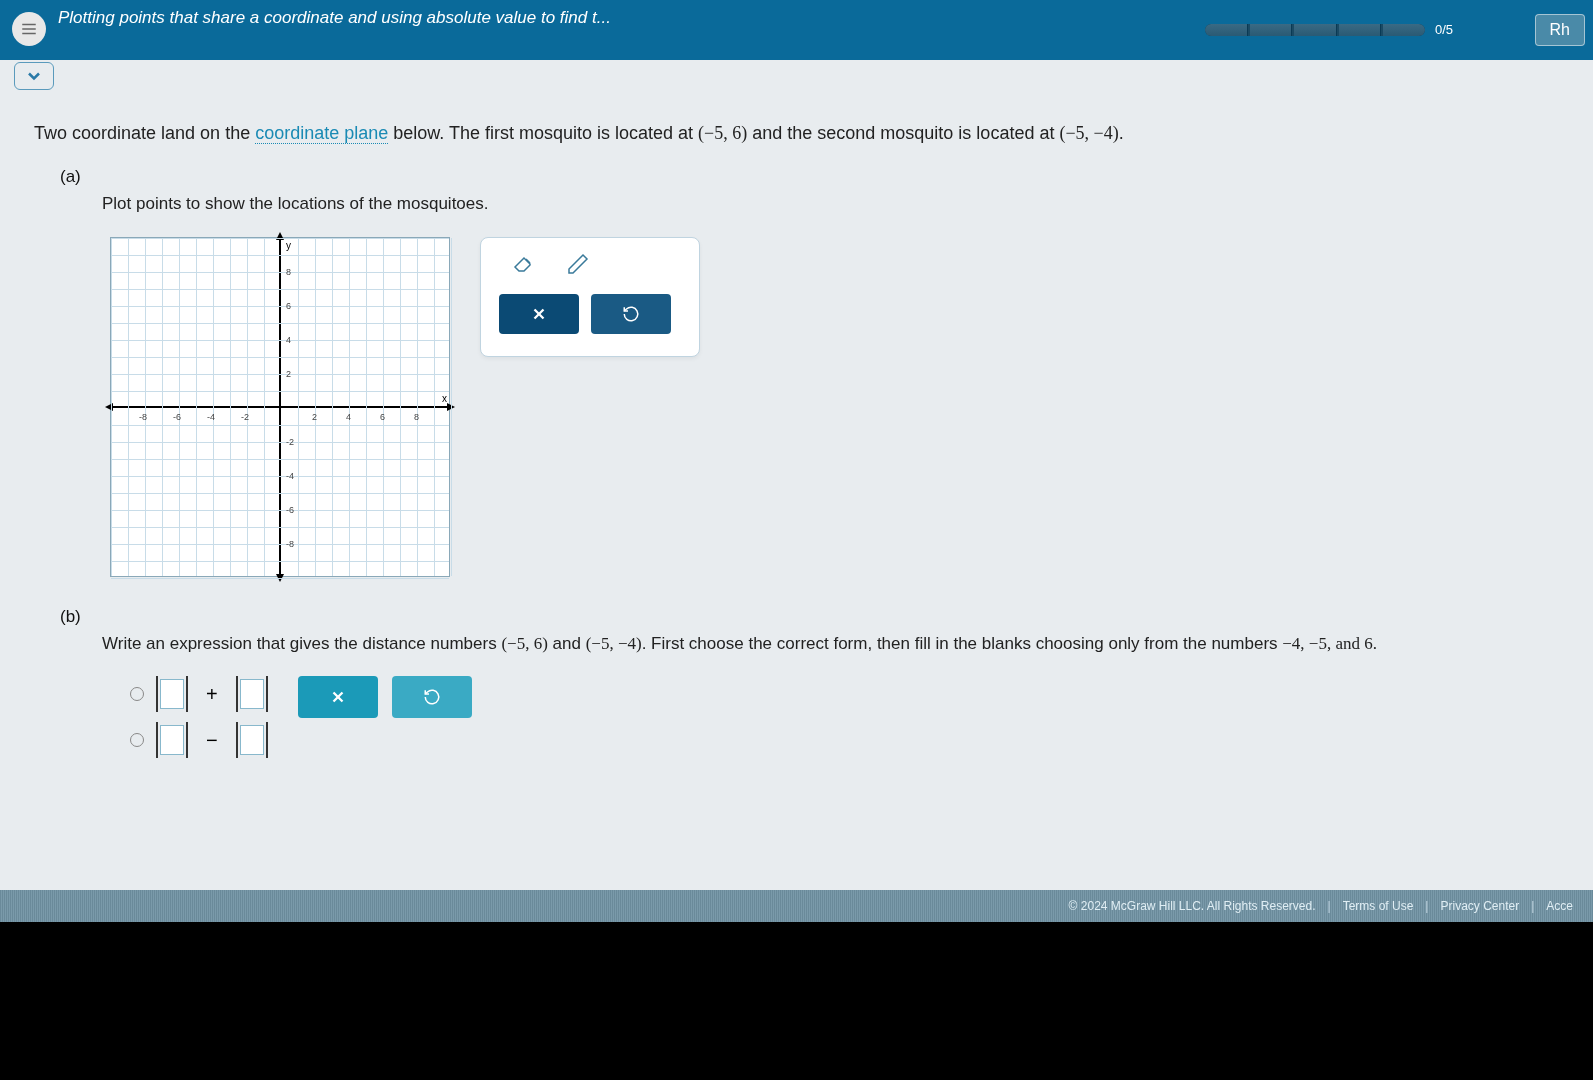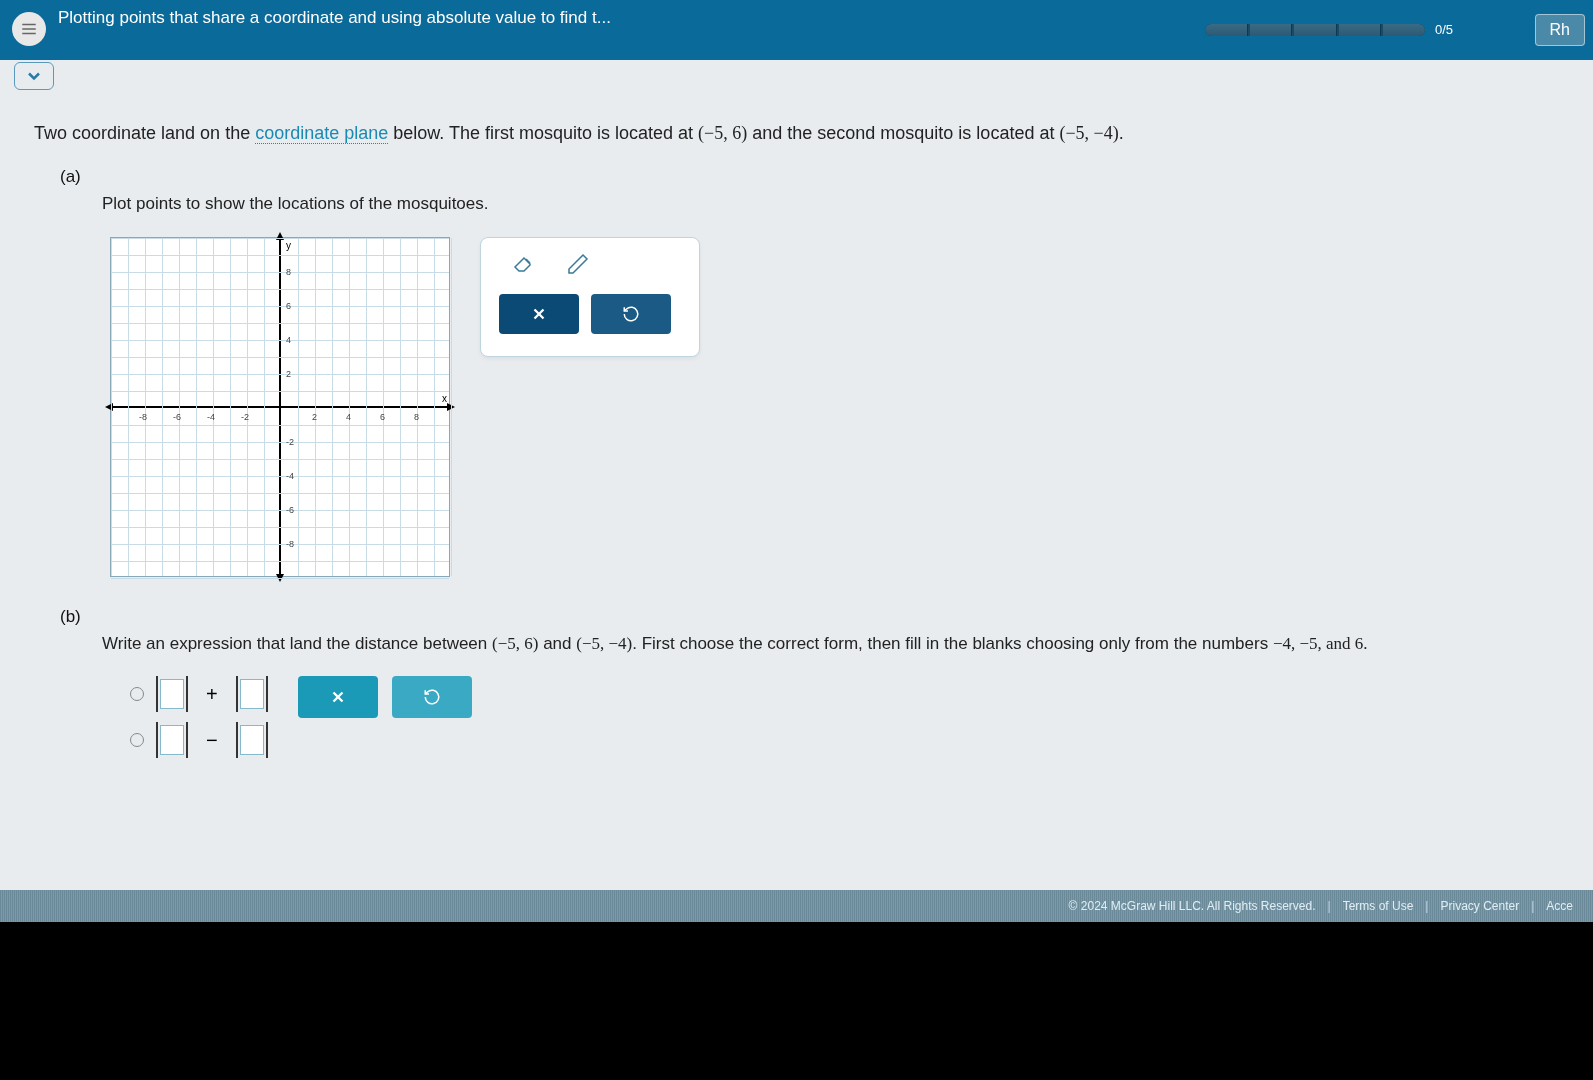--- a/index.html
+++ b/index.html
@@ -8,21 +8,21 @@
   .header {
     background: linear-gradient(#0a6a9a, #0a6a9a);
     height: 60px; padding: 4px 12px 0 12px; color: #fff; display: flex; align-items: flex-start;
     position: relative;
   }
   .menu-icon { width: 34px; height: 34px; border-radius: 50%; background: #e8e8e8; display: flex; align-items: center; justify-content: center; margin-right: 12px; margin-top: 8px; color: #666; }
   .menu-icon svg { width: 18px; height: 18px; }
   .header-text { flex: 1; }
   .chapter { font-size: 14px; color: #7bb9d4; display: flex; align-items: center; gap: 6px; }
   .chapter-circle { width: 12px; height: 12px; border: 2px solid #7bb9d4; border-radius: 50%; display: inline-block; }
-  .lesson { font-size: 17px; color: #fff; margin-top: 4px; }
+  .lesson { font-size: 17px; color: #fff; margin-top: 4px; font-style: italic; }
   .progress-area { position: absolute; right: 140px; top: 22px; display: flex; align-items: center; gap: 10px; }
   .progress-bar { width: 220px; height: 12px; background: #1a4a64; border-radius: 6px; display: flex; gap: 2px; padding: 0; overflow: hidden; }
   .progress-seg { flex:1; background: linear-gradient(#3a6a84,#2a5a74); border-right:1px solid #0a3a54; }
   .progress-seg:first-child { border-top-left-radius:6px; border-bottom-left-radius:6px; }
   .progress-seg:last-child { border-right:none; border-top-right-radius:6px; border-bottom-right-radius:6px; }
   .progress-text { font-size: 13px; color: #fff; }
   .rh-button { position: absolute; right: 8px; top: 14px; border: 1px solid rgba(255,255,255,0.5); background: #4a8aa8; color:#fff; padding: 6px 14px; border-radius: 4px; font-size: 16px; }
 
   .chevron-tab { position: absolute; left: 14px; top: 62px; width: 40px; height: 28px; background: #e8ecef; border: 1px solid #5a9abc; border-radius: 6px; display:flex; align-items:center; justify-content:center; color:#2a7aa8; z-index:5;}
   .chevron-tab svg { width:20px; height:20px; }
@@ -214,21 +214,21 @@
                 <polyline points="3 3 3 8 8 8"></polyline>
               </svg>
         </button>
       </div>
     </div>
   </div>
 
   <div class="part">
     <div class="part-label">(b)</div>
     <div class="part-body">
-      <span>Write an expression that land the </span><span class="link">distance</span><span> between </span><span class="math">(−5, 6)</span><span> and </span><span class="math">(−5, −4)</span><span>. First choose the correct form, then fill in the blanks choosing only from the numbers </span><span class="math">−4, −5, and 6.</span>
+      <span>Write an expression that gives the </span><span class="link">distance</span><span> numbers </span><span class="math">(−5, 6)</span><span> and </span><span class="math">(−5, −4)</span><span>. First choose the correct form, then fill in the blanks choosing only from the numbers </span><span class="math">−4, −5, and 6.</span>
     </div>
   </div>
 
   <div class="part-b-content">
     <div class="radio-options">
       <div class="radio-row">
         <span class="radio"></span>
         <span class="abs-bar">
               <span class="blank"></span>
             </span>

